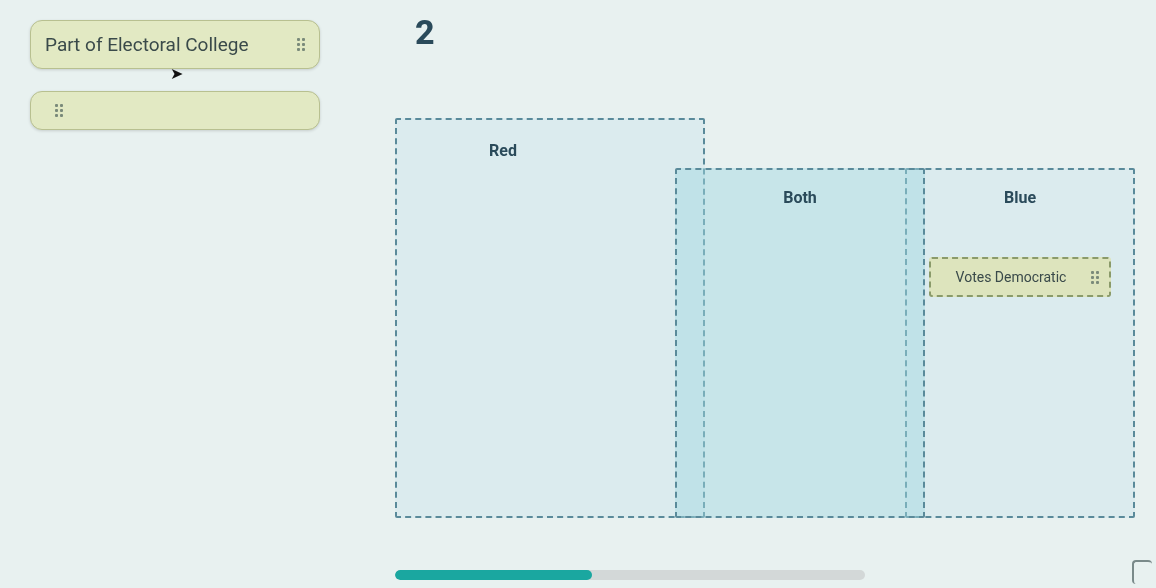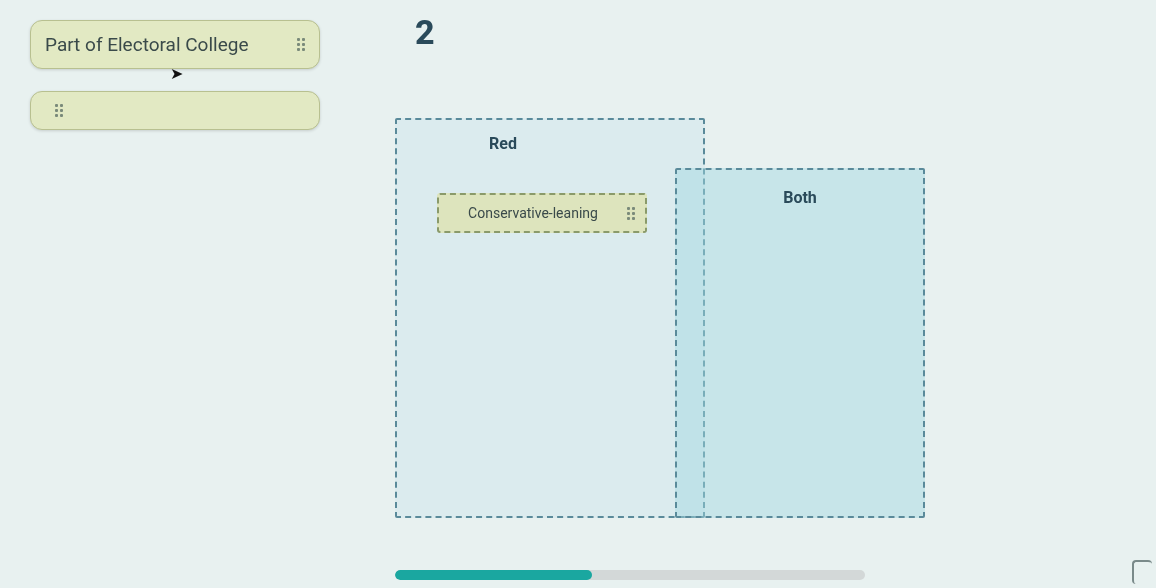--- a/index.html
+++ b/index.html
@@ -88,21 +88,21 @@
     padding: 14px 22px;
   }
   .zone-title {
     font-weight: 700;
     color: #2a4a5a;
     font-size: 16px;
     text-align: center;
     margin-bottom: 22px;
     margin-top: 4px;
   }
-  .zone-red .zone-title { text-align: left; margin-left: 70px; margin-top: 0; margin-bottom: 40px; }
+  .zone-red .zone-title { text-align: left; margin-left: 70px; margin-top: 7px; margin-bottom: 40px; }
   .zone-both .zone-title { margin-bottom: 50px; }
   .zone-blue .zone-title { margin-bottom: 50px; }
   .placed-chip {
     background: #dde4bd;
     border: 2px dashed #8a9a6a;
     border-radius: 3px;
     padding: 10px 10px;
     margin-bottom: 14px;
     display: flex;
     align-items: center;
@@ -180,34 +180,37 @@
 <div class="cursor-arrow">➤</div>
 
 <div class="question-row">
   <div class="q-number">2</div>
 </div>
 
 <div class="drop-area">
 
   <div class="zone zone-red">
     <div class="zone-title">Red</div>
+  </div>
+
+  <div class="zone zone-blue">
+    <div class="zone-title">Blue</div>
     <div class="placed-chip">
-      <span class="text">Conservative-leaning</span>
+      <span class="text">Votes Democratic</span>
       <span class="grip">
           <span></span>
           <span></span>
           <span></span>
           <span></span>
           <span></span>
           <span></span>
         </span>
     </div>
   </div>
 
-
   <div class="zone zone-both">
     <div class="zone-title">Both</div>
   </div>
 
 </div>
 
 <div class="progress-wrap">
   <div class="progress-fill" style="width: 42%;"></div>
 </div>
 

